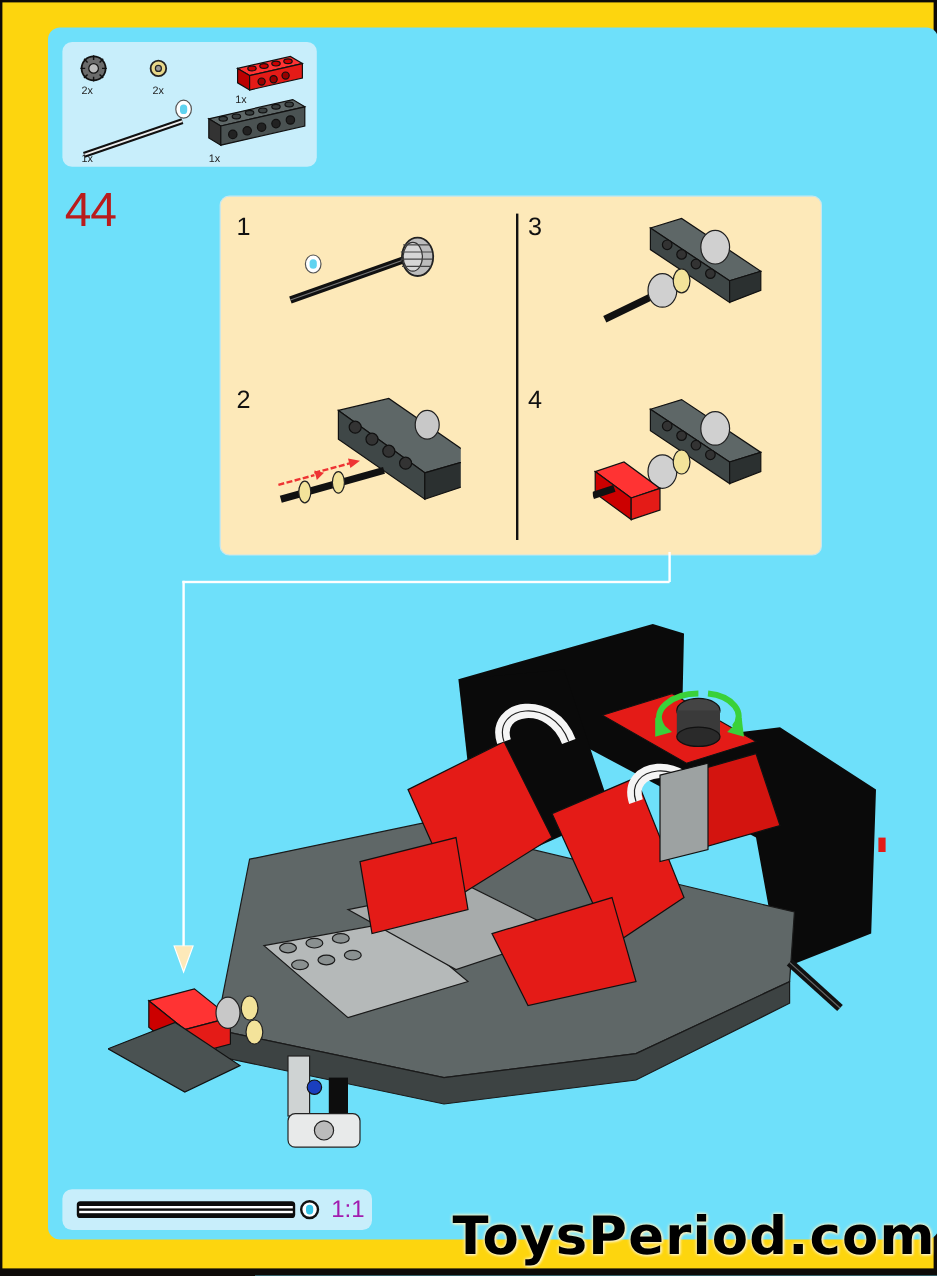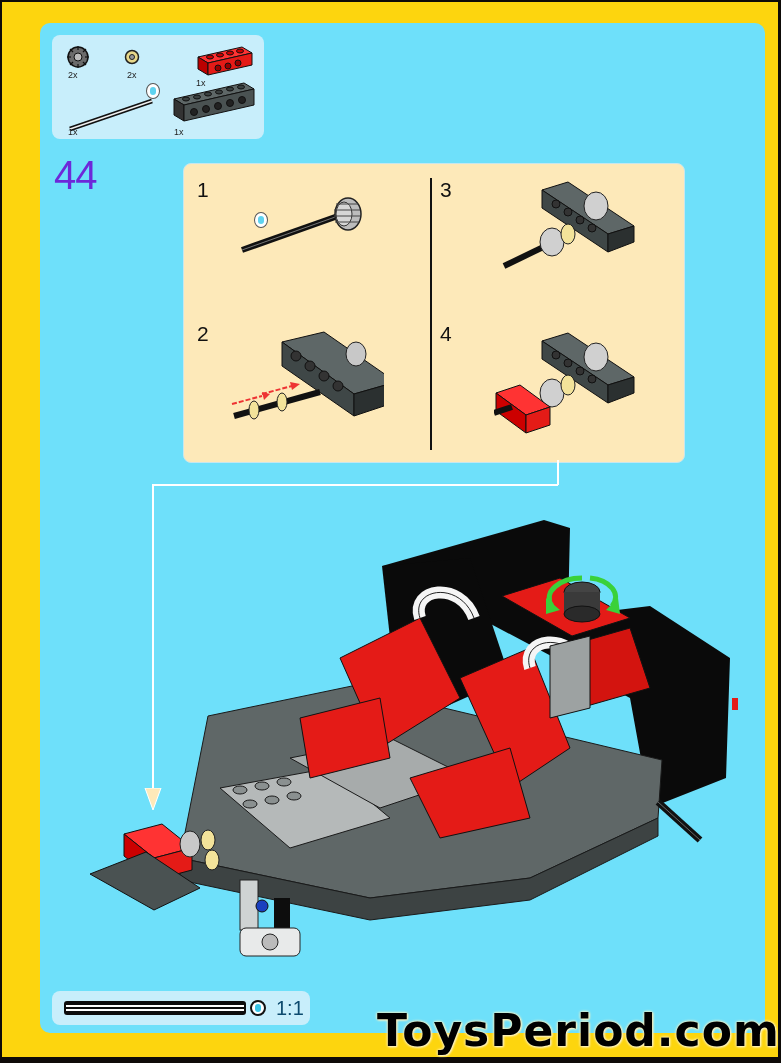--- a/index.html
+++ b/index.html
@@ -7,30 +7,30 @@
       width: 781px; height: 1063px; position: relative; overflow: hidden;
       background: #0e0b08;
       font-family: "Liberation Sans", sans-serif;
     }
     .page {
       position: absolute; left: 2px; top: 2px; width: 776px; height: 1055px;
       background: #fdd50e;
     }
     .panel {
       position: absolute; left: 38px; top: 21px; width: 725px; height: 1010px;
-      background: #6ee0fa; border-radius: 10px;
+      background: #6ee0fa; border-radius: 10px; padding-left: 17px;
     }
     .parts-box {
       position: absolute; left: 12px; top: 12px; width: 212px; height: 104px;
       background: #c8eefb; border-radius: 8px;
     }
     .part { position: absolute; }
     .qty { position: absolute; font-size: 9px; color: #222; }
     .step-number {
-      position: absolute; left: 14px; top: 130px; font-size: 40px; color: #6d28d9;
+      position: absolute; left: 14px; top: 130px; font-size: 40px; color: #b91c1c;
       letter-spacing: -1px;
     }
     .substeps {
       position: absolute; left: 143px; top: 140px; width: 500px; height: 298px;
       background: #fde9b9; border-radius: 8px; border: 1px solid #c7e7ee;
     }
     .substep-divider {
       position: absolute; left: 246px; top: 14px; width: 2px; height: 272px; background: #111;
     }
     .substep-label { position: absolute; font-size: 21px; color: #111; }
@@ -49,21 +49,21 @@
     }
     .scale-bar .stripe { position: absolute; left: 2px; right: 2px; height: 2px; background: #fff; }
     .scale-circle {
       position: absolute; left: 198px; top: 9px; width: 12px; height: 12px;
       border: 2px solid #111; border-radius: 50%; background: #fff;
     }
     .scale-circle::after {
       content: ""; position: absolute; left: 3px; top: 2px; width: 6px; height: 8px;
       background: #39c5e8; border-radius: 3px;
     }
-    .scale-label { position: absolute; left: 224px; top: 6px; font-size: 20px; color: #0c4a6e; }
+    .scale-label { position: absolute; left: 224px; top: 6px; font-size: 20px; color: #a21caf; }
     .watermark {
       position: absolute; left: 375px; top: 1003px; font-size: 44px; font-weight: bold;
       color: #000000; letter-spacing: 1px;
       text-shadow: 0 0 3px #fdf3c2, 0 0 3px #fdf3c2, 1px 1px 2px #fdf3c2;
       font-family: "DejaVu Sans", sans-serif;
     }
     .axle-badge {
       position: absolute; width: 12px; height: 14px; border-radius: 50%;
       background: #fff; border: 1px solid #555;
     }

